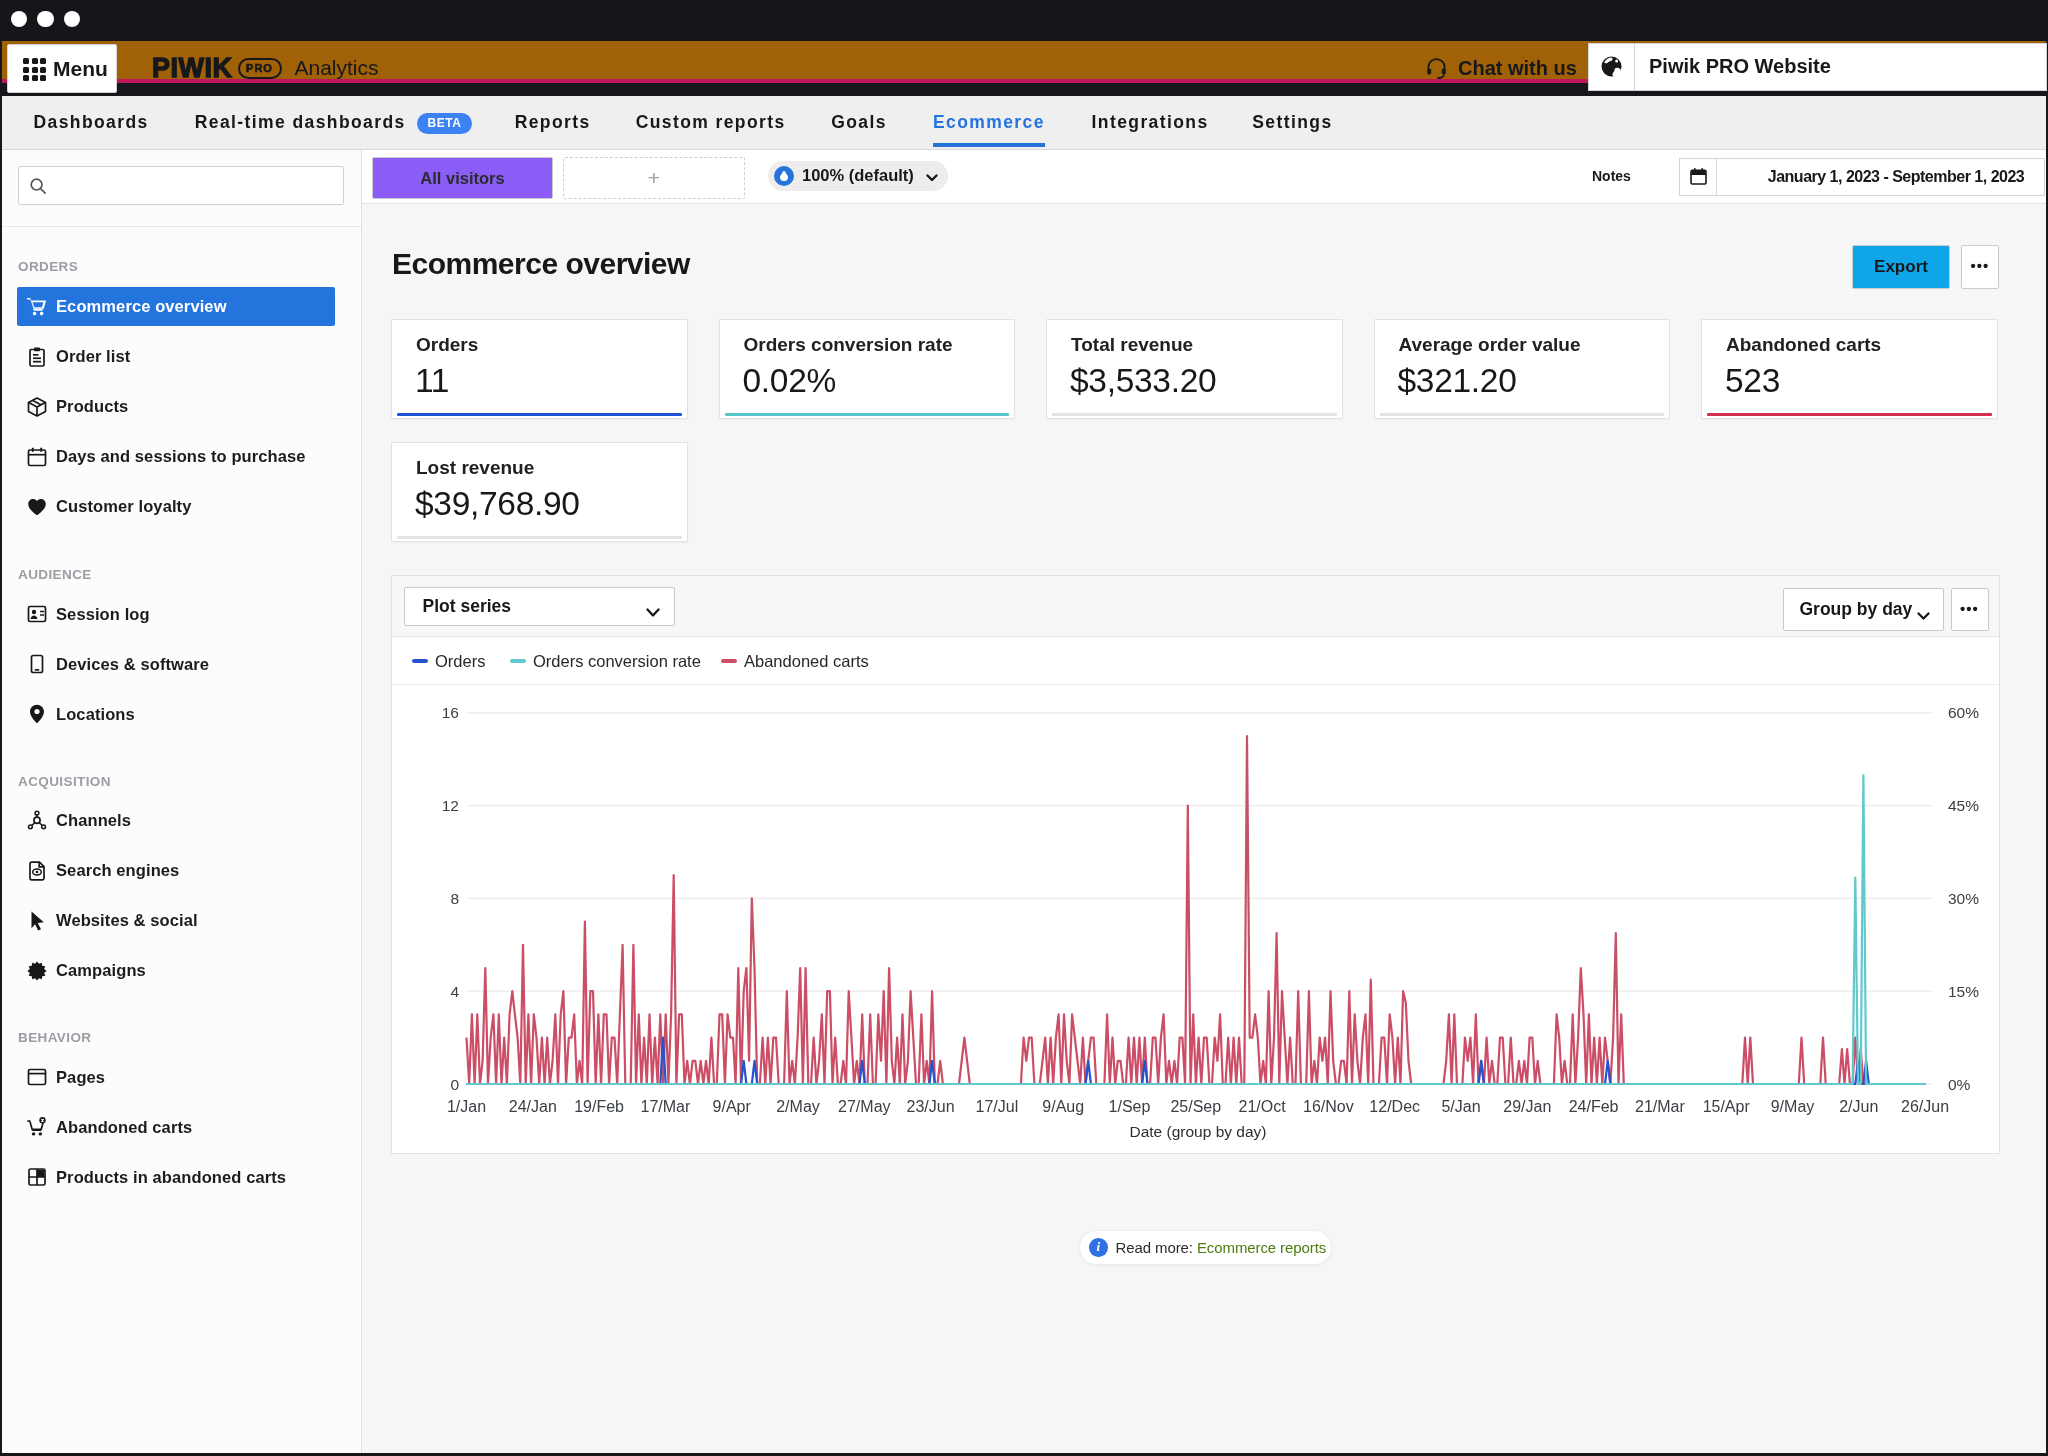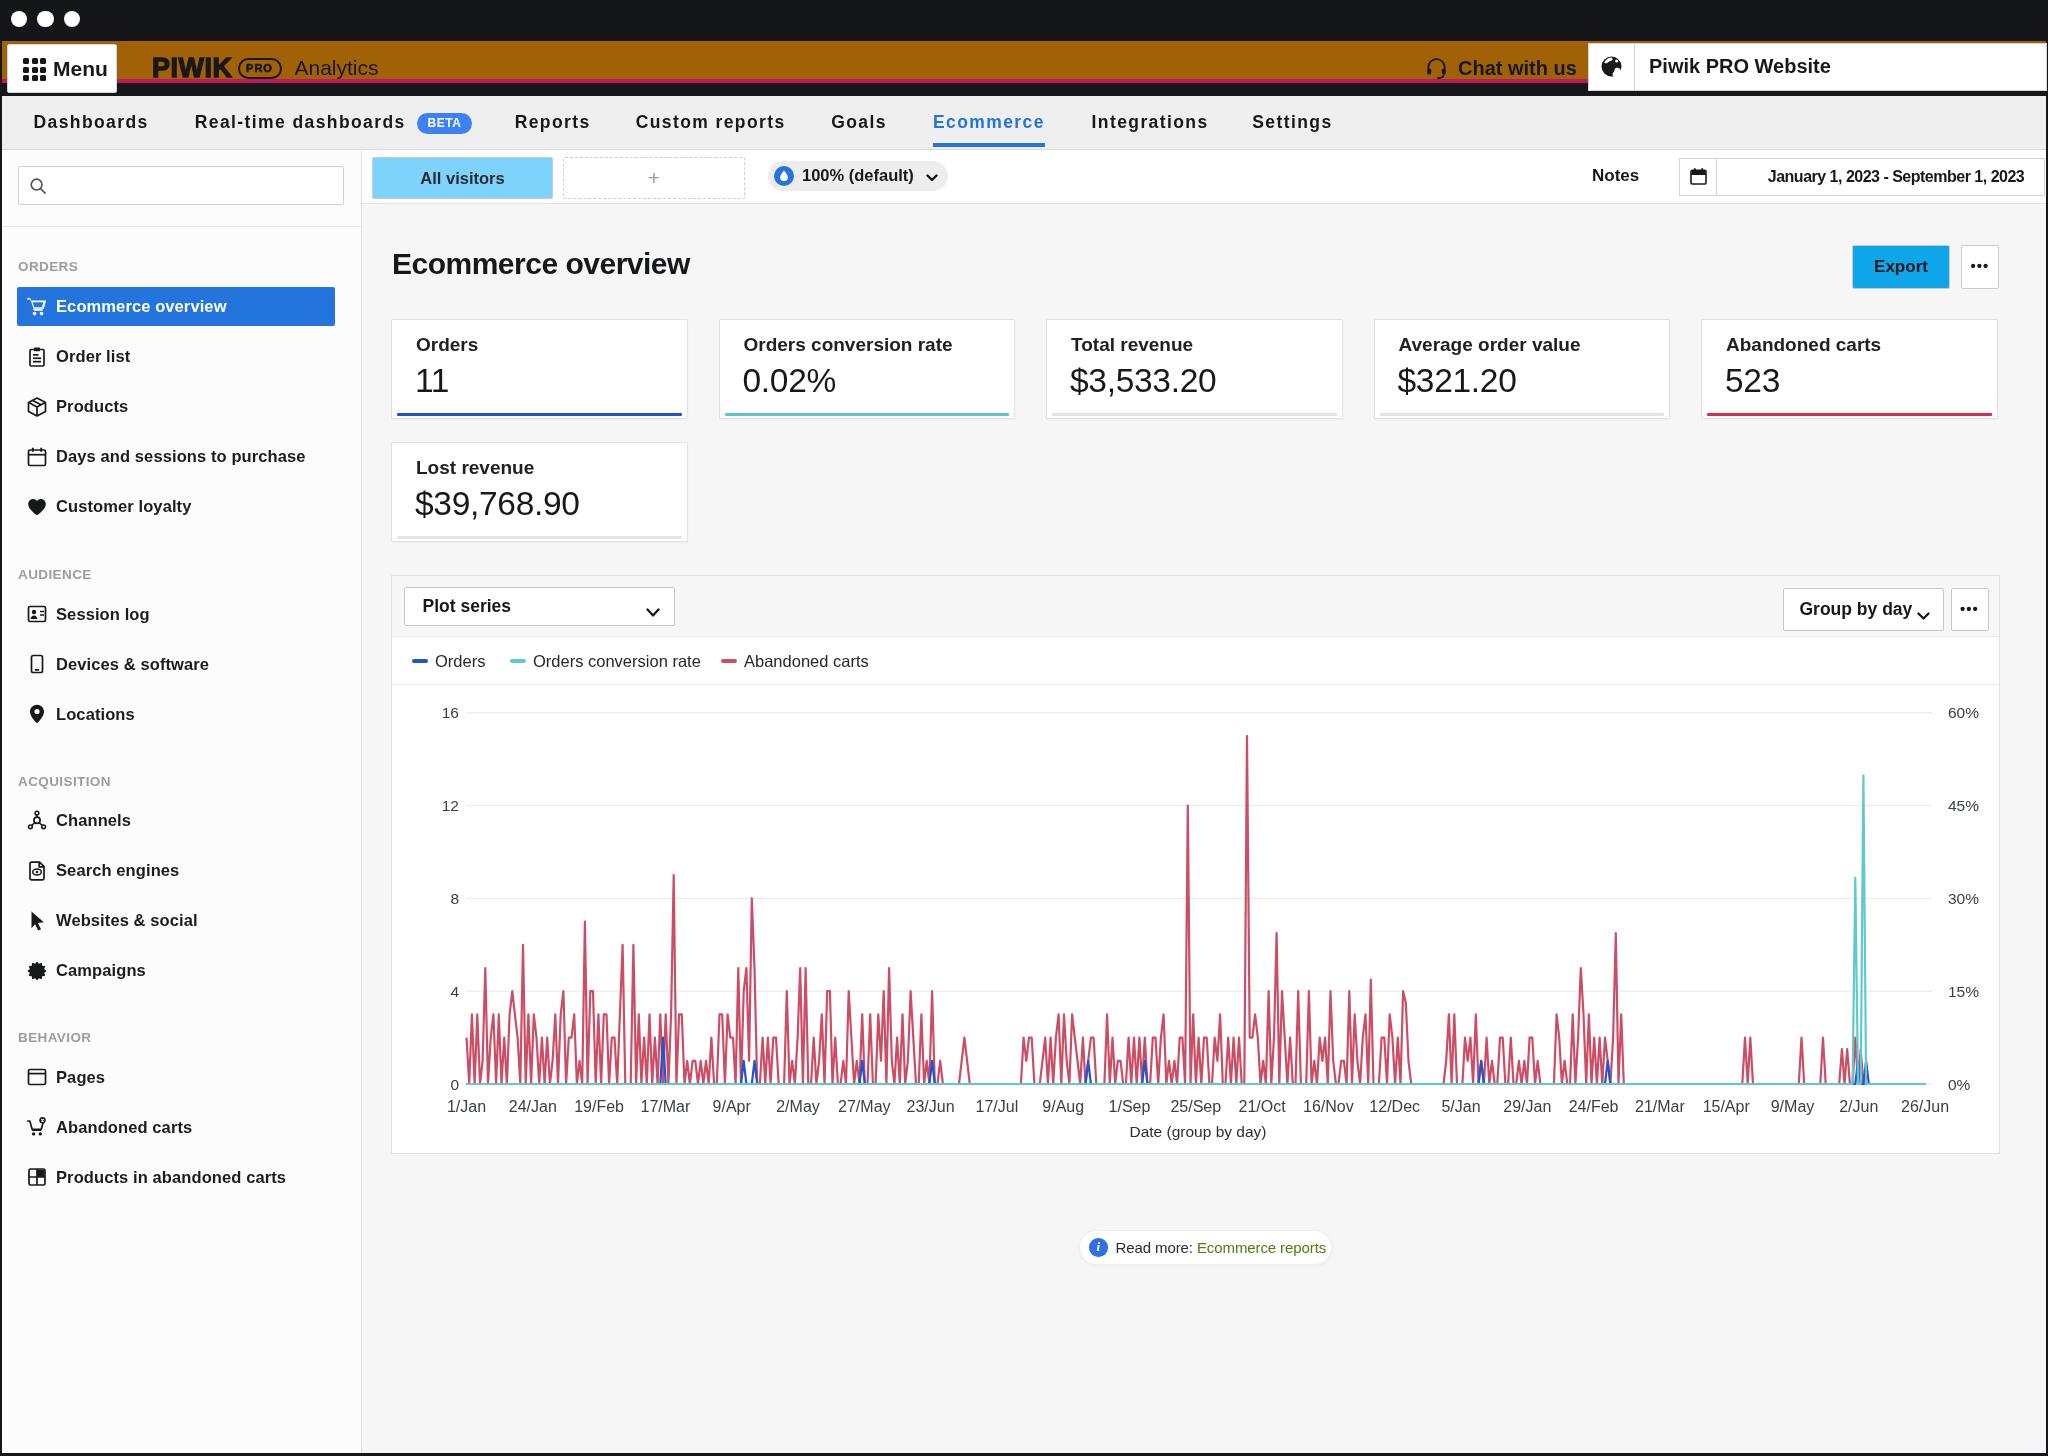--- a/index.html
+++ b/index.html
@@ -34,26 +34,26 @@
 .sidediv{position:absolute;left:0;right:0;top:75.5px;height:1px;background:#e8e8e9;}
 .shead{position:absolute;left:16px;font-size:13.5px;font-weight:700;color:#9a9da2;letter-spacing:.4px;}
 .sitem{position:absolute;left:15px;width:318px;height:39px;border-radius:2px;display:flex;align-items:center;color:#1b1c1e;}
 .sitem svg{margin-left:9px;flex:0 0 auto;}
 .sitem .lbl{margin-left:8px;font-size:16.5px;font-weight:700;letter-spacing:.1px;}
 .sitem.sel{background:#2374dd;color:#fff;}
 .scrollthumb{position:absolute;left:363.5px;top:767px;width:3px;height:18px;background:#aeb1b5;border-radius:1.5px;}
 
 .content{position:absolute;left:362px;top:150px;width:1684px;bottom:3px;background:#f6f6f7;}
 .toolbar{position:absolute;left:0;top:0;width:100%;height:54px;background:#fff;border-bottom:1px solid #e3e3e4;}
-.allvis{position:absolute;left:10px;top:7px;width:181px;height:42px;border:1px solid #c9cacc;border-radius:2px;background:#7dd3fc;text-align:center;line-height:40px;font-size:16.5px;font-weight:700;color:#2a2b2e;}
+.allvis{position:absolute;left:10px;top:7px;width:181px;height:42px;border:1px solid #c9cacc;border-radius:2px;background:#8b5cf6;text-align:center;line-height:40px;font-size:16.5px;font-weight:700;color:#2a2b2e;}
 .plusbox{position:absolute;left:201px;top:7px;width:182px;height:42px;border:1.5px dashed #cdced0;border-radius:2px;color:#9fa1a5;text-align:center;line-height:39px;font-size:21px;}
 .pctpill{position:absolute;left:406px;top:11px;width:180px;height:29.5px;background:#ededee;border-radius:15px;display:flex;align-items:center;}
 .dropcirc{margin-left:6px;width:20px;height:20px;border-radius:50%;background:#2574db;display:flex;align-items:center;justify-content:center;}
 .pcttxt{margin-left:8px;font-size:16.5px;font-weight:700;color:#17181a;white-space:nowrap;}
-.notes{position:absolute;left:1230px;top:0;line-height:52px;font-size:17px;font-weight:700;color:#17181a;}
+.notes{position:absolute;left:1230px;top:0;line-height:52px;font-size:14px;font-weight:700;color:#17181a;}
 .datebox{position:absolute;left:1317px;top:8px;width:366px;height:37.5px;border:1px solid #d4d4d6;background:#fff;display:flex;align-items:center;gap:31px;}
 .dateiconcell{width:37px;height:100%;border-right:1px solid #d9d9db;display:flex;align-items:center;justify-content:center;}
 .datetxt{flex:1;text-align:center;font-size:16px;font-weight:700;color:#17181a;letter-spacing:-.5px;}
 .pagetitle{position:absolute;left:30px;top:97px;font-size:30px;font-weight:700;color:#17181a;letter-spacing:-.5px;}
 .exportbtn{position:absolute;left:1490px;top:95px;width:98px;height:44px;border:1px solid #cbccce;border-radius:2px;background:#0ea5e9;text-align:center;line-height:42px;font-size:17px;font-weight:700;color:#17181a;}
 .dotsbtn{position:absolute;left:1599px;top:95px;width:38px;height:44px;border:1px solid #cbccce;border-radius:2px;background:#fff;text-align:center;line-height:40px;font-size:15px;font-weight:700;color:#17181a;letter-spacing:1px;}
 
 .kpi{position:absolute;width:296.5px;height:100px;background:#fff;border:1px solid #e2e2e3;border-radius:1px;box-shadow:0 1px 2px rgba(0,0,0,.04);}
 .kpi .bar{position:absolute;left:5px;right:5px;bottom:2.5px;height:3px;border-radius:1px;}
 .kpi .klbl{position:absolute;left:24px;top:14px;font-size:19px;font-weight:700;color:#202124;}

